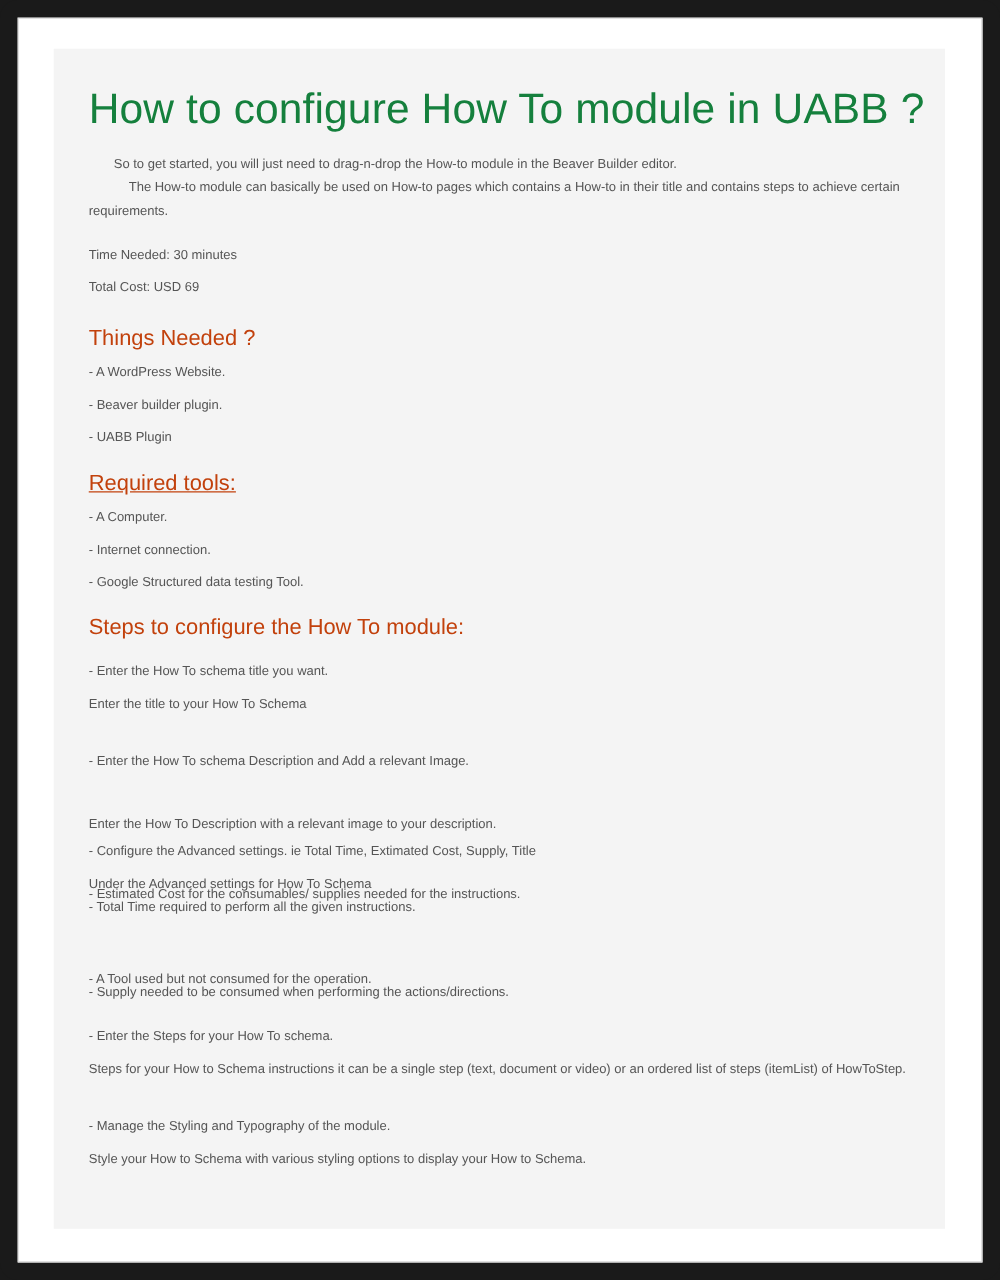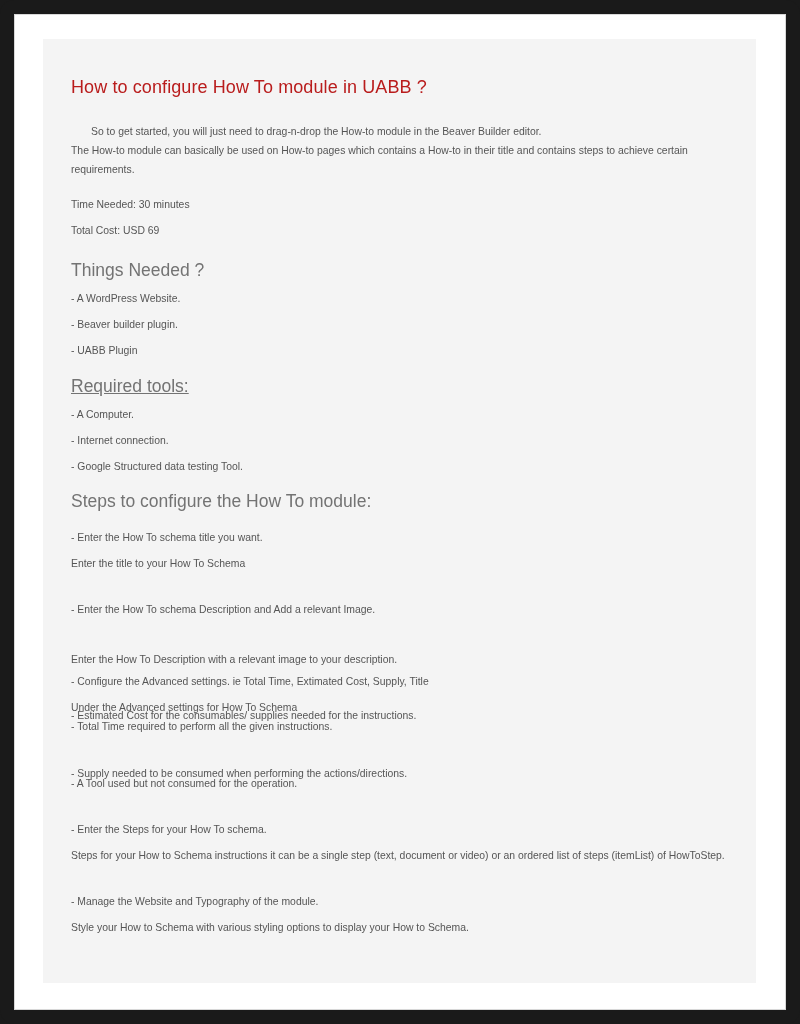--- a/index.html
+++ b/index.html
@@ -1,37 +1,37 @@
 <!DOCTYPE html>
 <html><head>
 <meta charset="utf-8">
 <style>
   html, body { margin:0; padding:0; }
   body { width:800px; height:1024px; background:#1a1a1a; position:relative; overflow:hidden; font-family:"Liberation Sans", sans-serif; }
   .frame { position:absolute; left:0; top:0; width:800px; height:1024px; background:#1a1a1a; border-radius:14px; }
   .sheet { position:absolute; left:14px; top:14px; width:772px; height:996px; background:#ffffff; box-shadow: inset 0 0 0 1px #d8d8d8; }
   .panel { position:absolute; left:29px; top:25px; width:713px; height:944px; background:#f4f4f4; }
   .content { position:absolute; left:28px; top:32px; width:670px; color:#555; }
-  h1 { margin:0; font-weight:normal; font-size:18px; color:#b91c1c; line-height:32px; letter-spacing:0.1px; }
-  h2 { margin:0; font-weight:normal; font-size:17.5px; color:#737373; line-height:22px; }
+  h1 { margin:0; font-weight:normal; font-size:34px; color:#15803d; line-height:32px; letter-spacing:0.1px; }
+  h2 { margin:0; font-weight:normal; font-size:17.5px; color:#c2410c; line-height:22px; }
   p { margin:0; font-size:10.4px; line-height:19px; color:#555; }
   .blk { position:absolute; left:0; white-space:nowrap; }
 </style>
 </head>
 <body>
 
 <div class="frame">
   <div class="sheet">
     <div class="panel">
       <div class="content">
 
         <h1 class="blk" style="top:0px;">How to configure How To module in UABB ?</h1>
 
         <p class="blk" style="top:51px;margin-left:20px;">So to get started, you will just need to drag-n-drop the How-to module in the Beaver Builder editor.</p>
-        <p class="blk" style="top:70px;">The How-to module can basically be used on How-to pages which contains a How-to in their title and contains steps to achieve certain</p>
+        <p class="blk" style="top:70px;margin-left:32px;">The How-to module can basically be used on How-to pages which contains a How-to in their title and contains steps to achieve certain</p>
         <p class="blk" style="top:89px;text-align:right;">requirements.</p>
 
         <p class="blk" style="top:124px;">Time Needed: 30 minutes</p>
         <p class="blk" style="top:150px;">Total Cost: USD 69</p>
 
         <h2 class="blk" style="top:188px;">Things Needed ?</h2>
         <p class="blk" style="top:218px;">- A WordPress Website.</p>
         <p class="blk" style="top:244px;">- Beaver builder plugin.</p>
         <p class="blk" style="top:270px;">- UABB Plugin</p>
 
@@ -45,25 +45,25 @@
         <p class="blk" style="top:457px;">- Enter the How To schema title you want.</p>
         <p class="blk" style="top:483px;">Enter the title to your How To Schema</p>
 
         <p class="blk" style="top:529px;">- Enter the How To schema Description and Add a relevant Image.</p>
         <p class="blk" style="top:579px;text-align:right;">Enter the How To Description with a relevant image to your description.</p>
 
         <p class="blk" style="top:601px;">- Configure the Advanced settings. ie Total Time, Extimated Cost, Supply, Title</p>
         <p class="blk" style="top:627px;">Under the Advanced settings for How To Schema</p>
         <p class="blk" style="top:646px;">- Total Time required to perform all the given instructions.</p>
         <p class="blk" style="top:635px;">- Estimated Cost for the consumables/ supplies needed for the instructions.</p>
-        <p class="blk" style="top:693px;text-align:right;">- Supply needed to be consumed when performing the actions/directions.</p>
+        <p class="blk" style="top:714px;text-align:right;">- Supply needed to be consumed when performing the actions/directions.</p>
         <p class="blk" style="top:703px;">- A Tool used but not consumed for the operation.</p>
 
         <p class="blk" style="top:749px;">- Enter the Steps for your How To schema.</p>
         <p class="blk" style="top:775px;">Steps for your How to Schema instructions it can be a single step (text, document or video) or an ordered list of steps (itemList) of HowToStep.</p>
 
-        <p class="blk" style="top:821px;">- Manage the Website and Typography of the module.</p>
+        <p class="blk" style="top:821px;">- Manage the Styling and Typography of the module.</p>
         <p class="blk" style="top:847px;">Style your How to Schema with various styling options to display your How to Schema.</p>
 
       </div>
     </div>
   </div>
 </div>
 
 </body></html>

